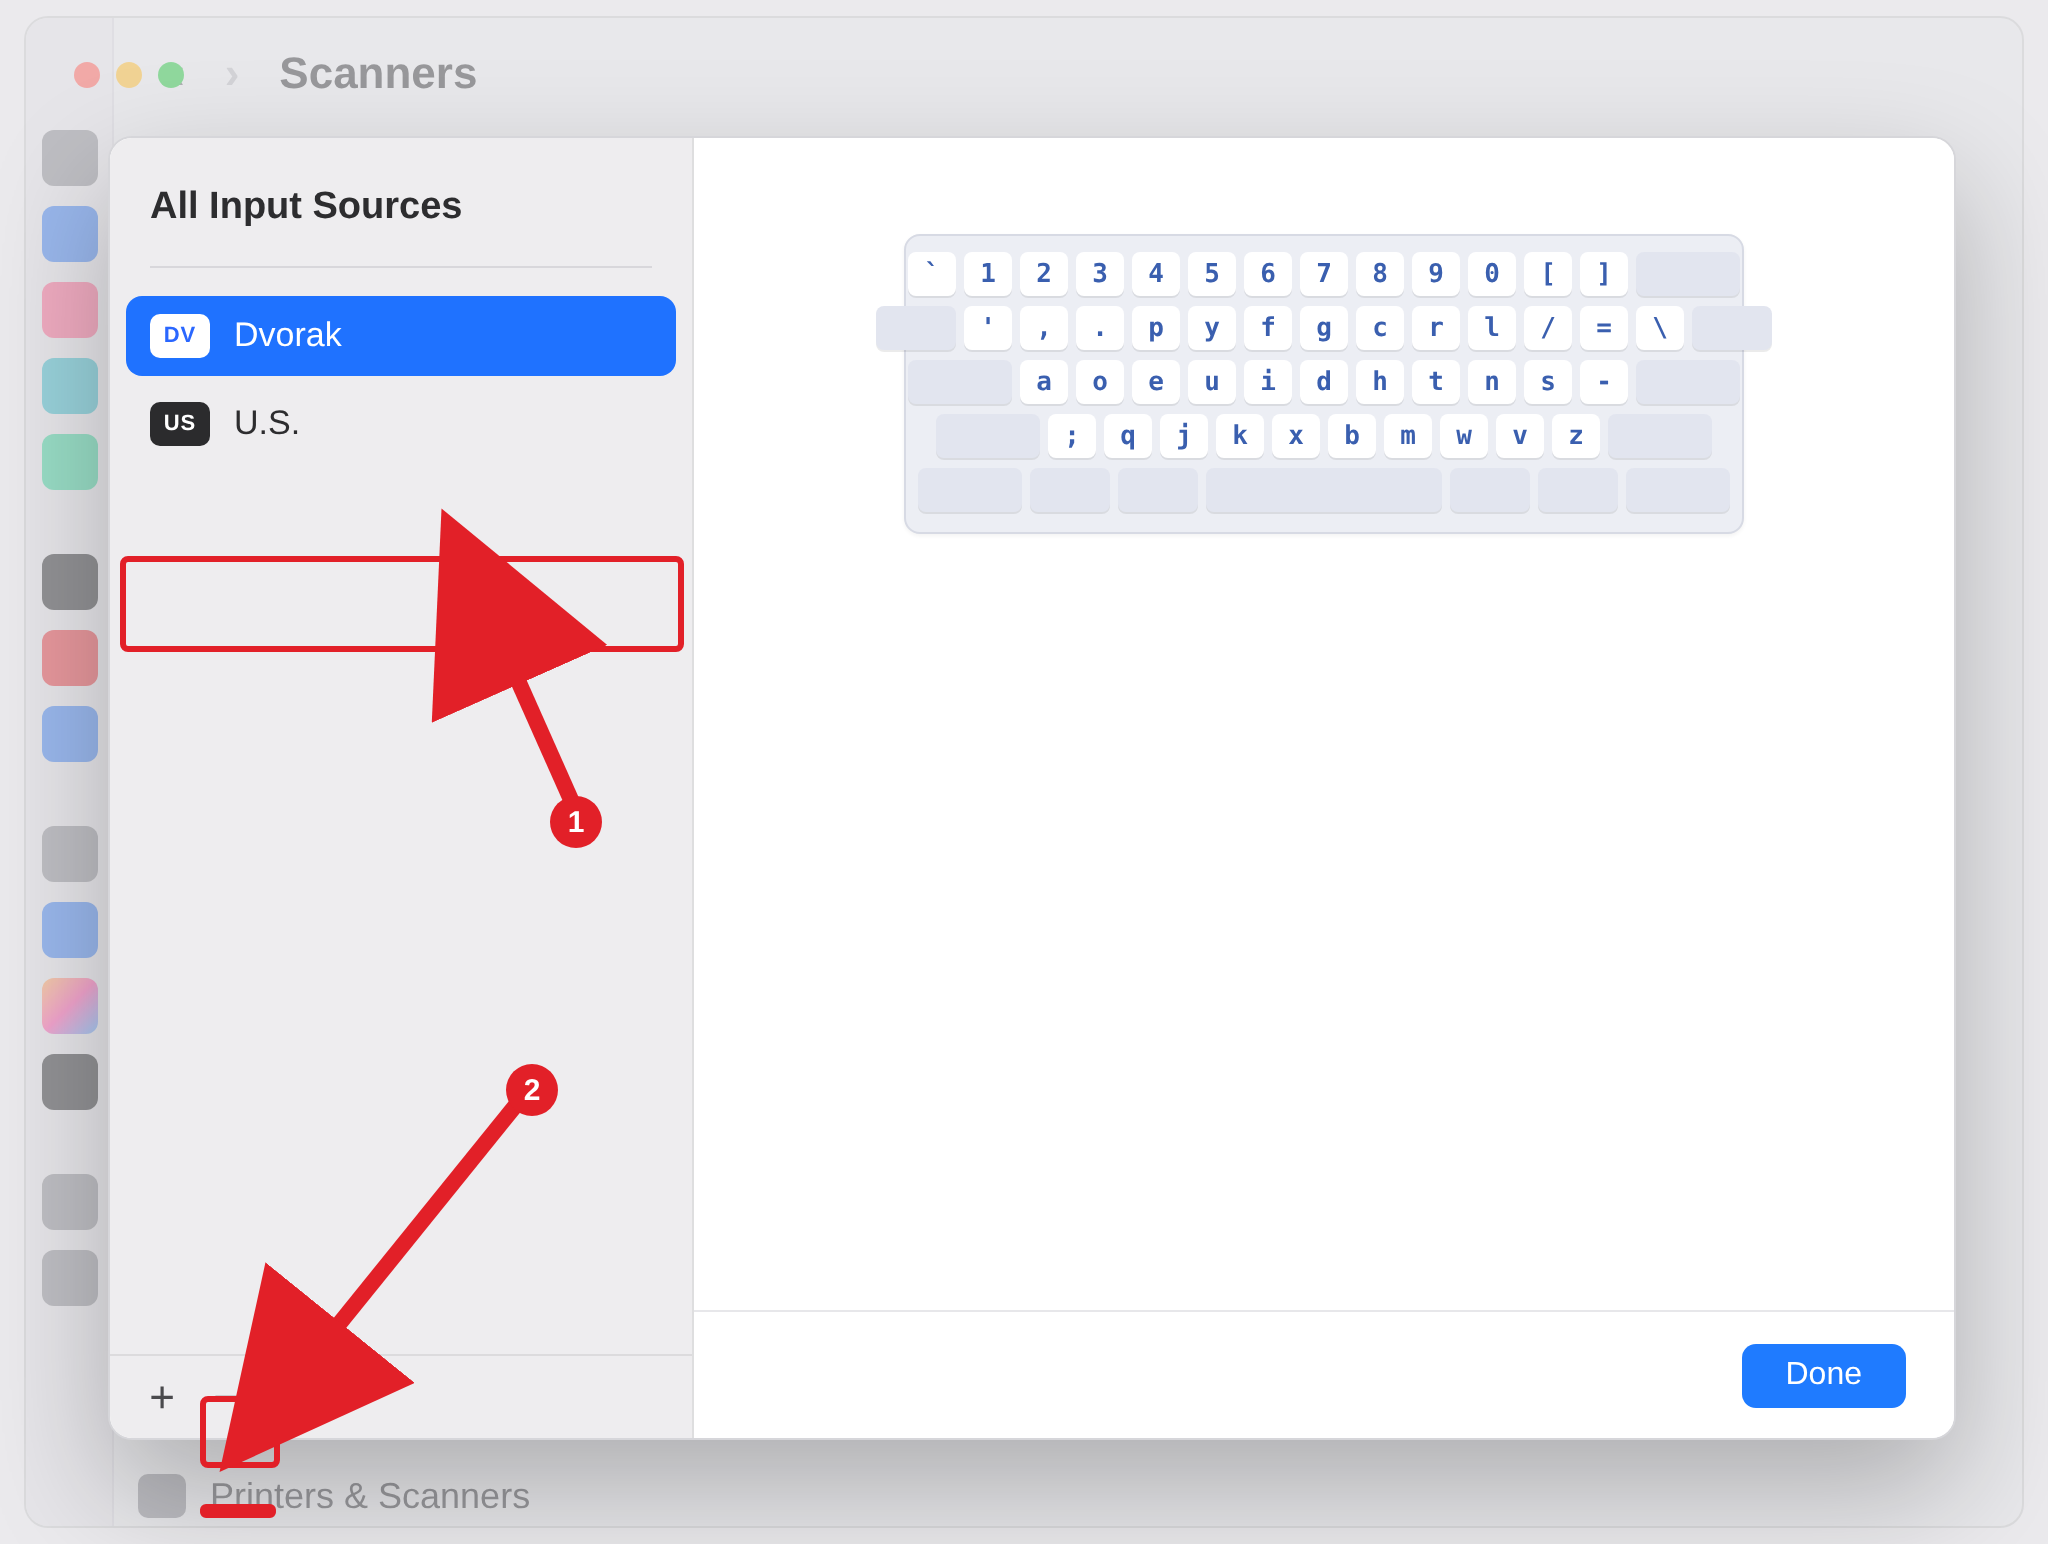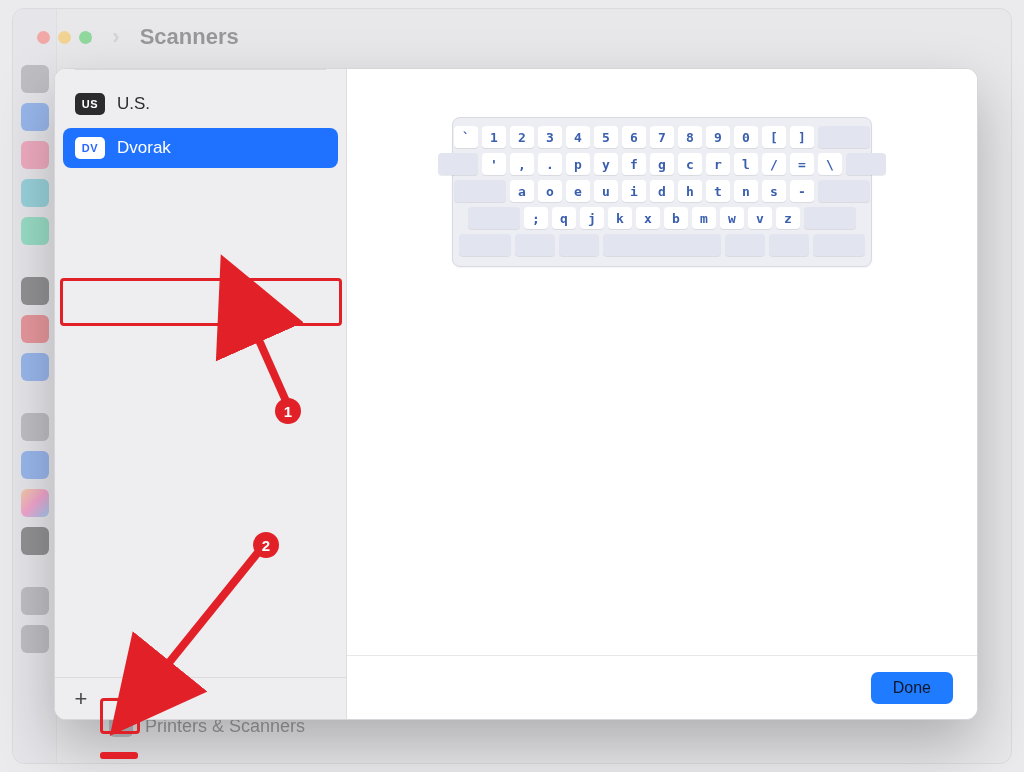--- a/index.html
+++ b/index.html
@@ -31,22 +31,22 @@
   .sidebar-ico.blue{background:#3d7ff0;}
   .sidebar-ico.pink{background:#fb658e;}
   .sidebar-ico.teal{background:#3ab9c8;}
   .sidebar-ico.mint{background:#3ad19a;}
   .sidebar-ico.dark{background:#2b2b2d;}
   .sidebar-ico.red{background:#e6383f;}
   .sidebar-ico.grey{background:#8e8e94;}
   .sidebar-ico.flower{background:linear-gradient(135deg,#fa5,#f5a 50%,#5af);}
 
   .app-bottom-row {
-    position:absolute; left:56px; bottom:26px;
-    display:flex; align-items:center; gap:12px;margin-left:40px;
+    position:absolute; left:56px; bottom:4px;
+    display:flex; align-items:center; gap:12px;
   }
   .printer-ico{ width:24px; height:22px; background:#8c8c92; border-radius:5px; }
   .printer-label{ font-size:18px; color:#3d3d40; }
 
   .text-repl-btn{
     position:absolute; right:36px; bottom:20px;
     background:#fff; border:1px solid #d3d3d8; border-radius:7px;
     padding:8px 16px; font-size:16px; color:#3d3d40;
   }
 
@@ -125,21 +125,21 @@
   .key.wider{ min-width:52px; background:#e2e5ef; }
   .key.space{ flex:1; background:#e2e5ef; }
 
   .sheet-main-footer{
     position:absolute; bottom:0; left:0; right:0; height:64px;
     border-top:1px solid #e7e7ea;
     display:flex; align-items:center; justify-content:flex-end;
     padding:0 24px;
   }
   .done-btn{
-    background:#1f7bff; color:#0f172a; border:none; border-radius:7px;
+    background:#1f7bff; color:#ffffff; border:none; border-radius:7px;
     padding:7px 22px; font-size:16px; font-weight:500; cursor:pointer;
   }
 
   
   .anno { position:absolute; inset:0; pointer-events:none; }
   .red-box { position:absolute; border:3px solid #e22028; border-radius:4px; }
   .num-badge {
     position:absolute; width:26px; height:26px; border-radius:50%;
     background:#e22028; color:#fff; font-weight:700; font-size:15px;
     display:flex; align-items:center; justify-content:center;
@@ -188,30 +188,31 @@
     <div class="printer-ico"></div>
     <span class="printer-label">Printers &amp; Scanners</span>
   </div>
 
 </div>
 
 <div class="dim"></div>
 
 <div class="sheet">
   <div class="sheet-sidebar">
+    <h2>All Input Sources</h2>
     <div class="hr"></div>
 
     <div class="src-list">
+      <div class="src-item selected">
+        <span class="src-badge dv">DV</span>
+        <span>Dvorak</span>
+      </div>
       <div class="src-item">
         <span class="src-badge us">US</span>
         <span>U.S.</span>
-      </div>
-      <div class="src-item selected">
-        <span class="src-badge dv">DV</span>
-        <span>Dvorak</span>
       </div>
     </div>
 
     <div class="sheet-footer">
       <div class="foot-btn">+</div>
       <div class="foot-btn">−</div>
     </div>
   </div>
 
   <div class="sheet-main">

